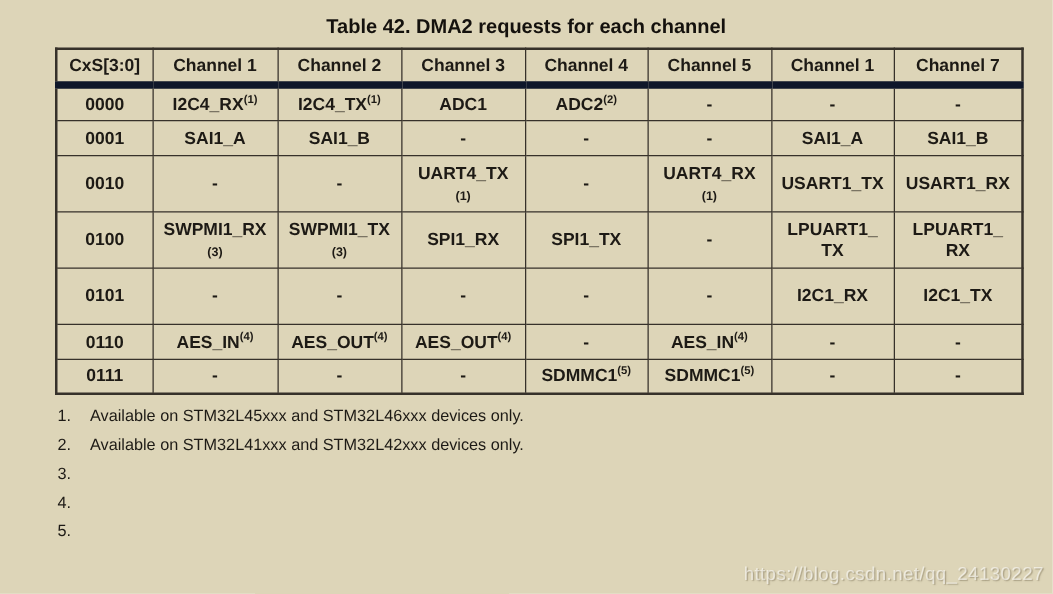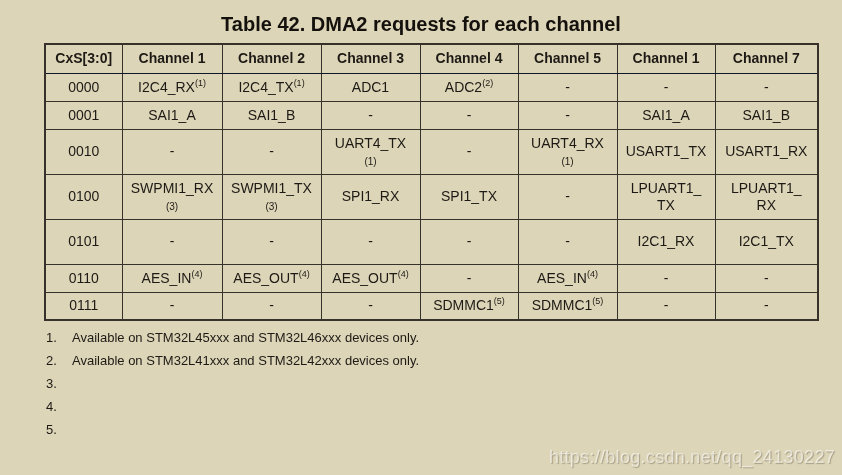--- a/index.html
+++ b/index.html
@@ -10,21 +10,21 @@
     width: 842px;
     height: 475px;
     background: #ddd5b8;
     overflow: hidden;
     color: #1d1a15;
   }
   .title {
     padding-top: 13px;
     margin-bottom: 7px;
     text-align: center;
-    font-size: 20px;
+    font-size: 16px;
     font-weight: bold;
     color: #14110d;
   }
   table.dma {
     border-collapse: collapse;
     table-layout: fixed;
     margin-left: 44px;
     border: 2px solid #36312a;
     background: #ddd5b8;
   }
@@ -34,23 +34,23 @@
     text-align: center;
     vertical-align: middle;
     padding: 1px 2px;
     line-height: 1.2;
     color: #1d1a15;
     overflow: hidden;
   }
   table.dma thead th {
     font-weight: bold;
     height: 29px;
-    border-bottom: 1px solid #0f172a;
-  }
-  table.dma tbody tr { height: 28px; }
+    border-bottom: 6px solid #0f172a;
+  }
+  table.dma tbody tr { height: 28px; font-weight: bold; }
   table.dma tbody tr:nth-child(3),
   table.dma tbody tr:nth-child(4),
   table.dma tbody tr:nth-child(5) { height: 45px; }
   table.dma sup {
     font-size: 9px;
     line-height: 0;
     vertical-align: super;
   }
   .sub-note { font-size: 10px; line-height: 1; }
   .footnotes { margin: 9px 0 0 46px; }
@@ -58,21 +58,21 @@
     display: flex;
     font-size: 13px;
     margin-bottom: 8px;
     color: #1d1a15;
   }
   .fn-num { width: 26px; flex: none; }
   .watermark {
     position: absolute;
     right: 7px;
     bottom: 7px;
-    font-size: 18px;
+    font-size: 15px;
     letter-spacing: 0.3px;
     color: rgba(255, 255, 255, 0.58);
     text-shadow: 1px 1px 1px rgba(125, 115, 88, 0.55);
     white-space: nowrap;
   }
 </style>
 </head>
 <body>
 
 <div class="page">

